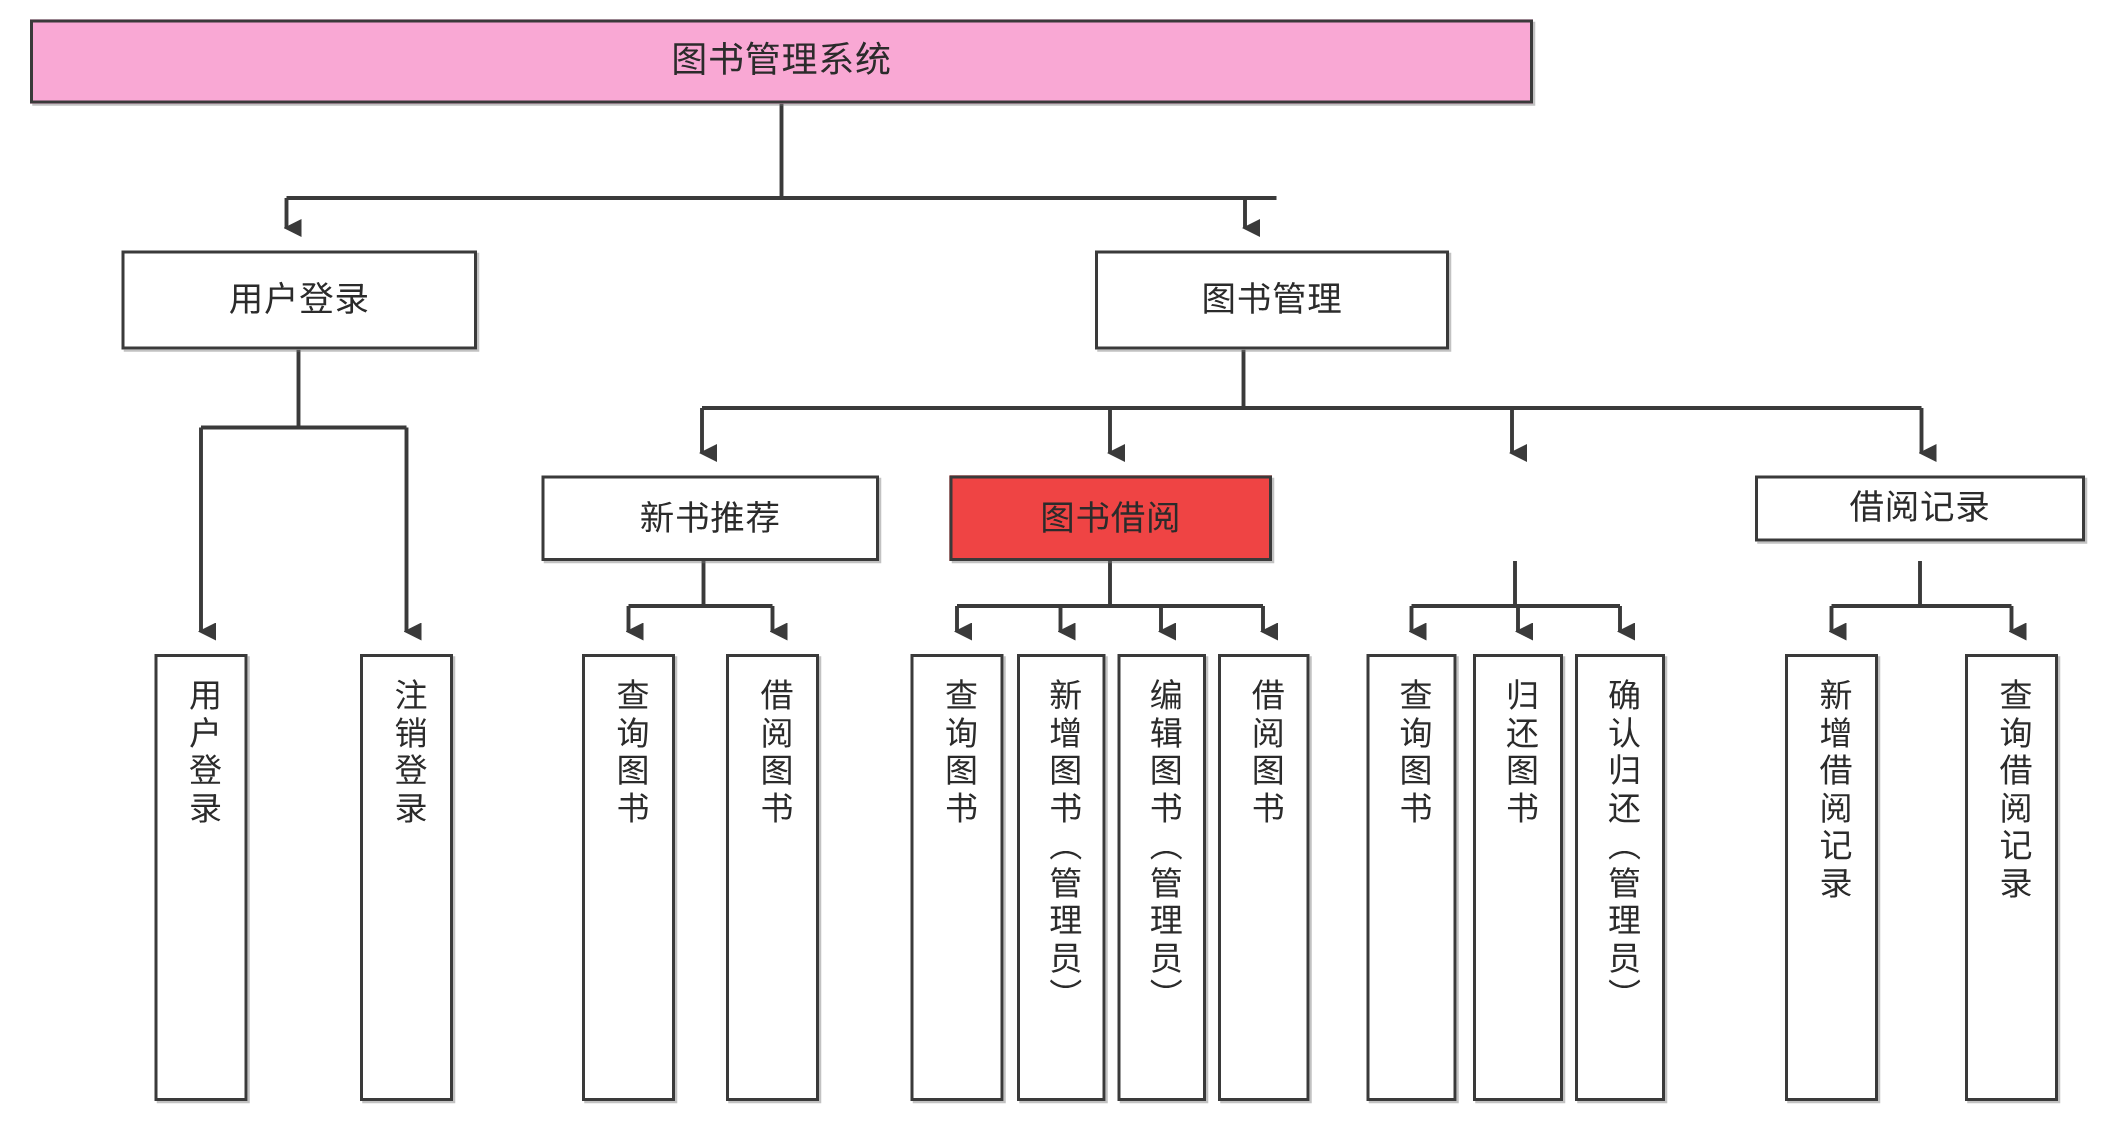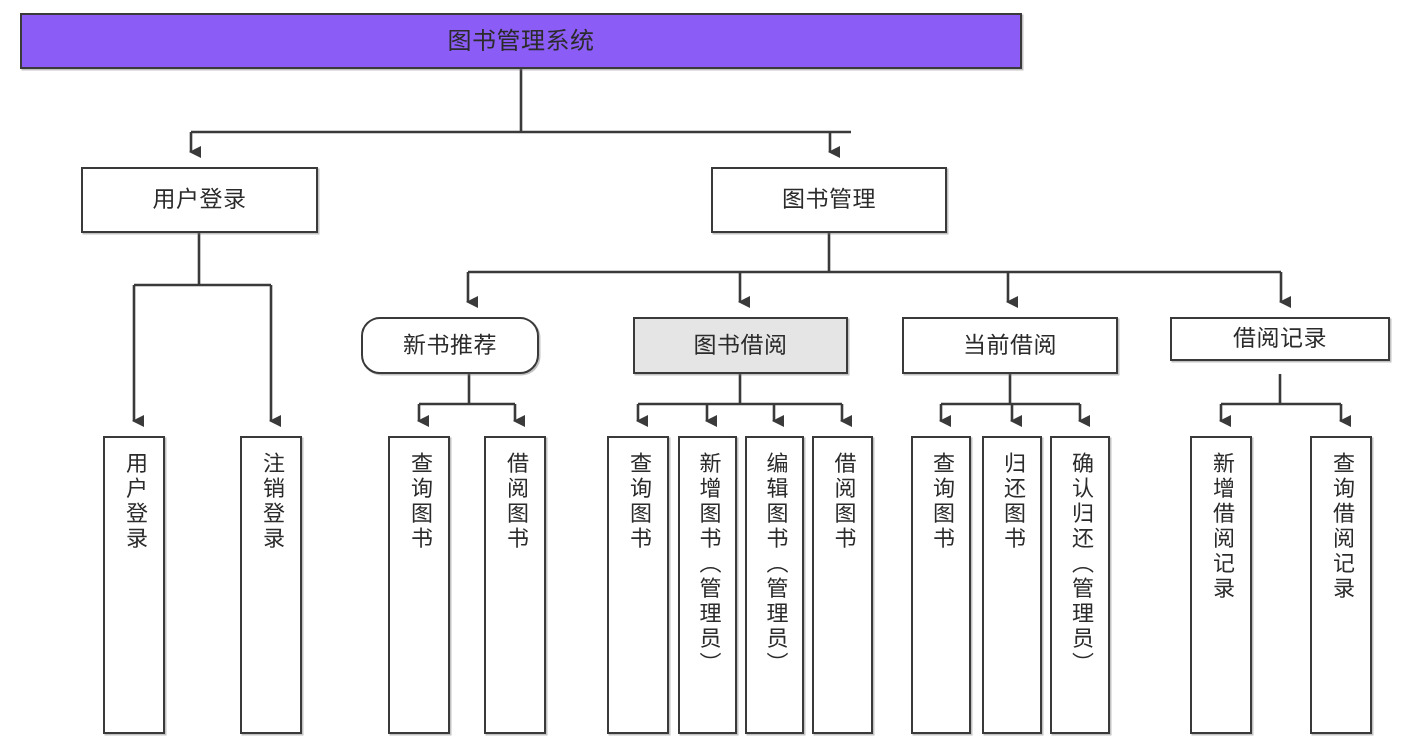--- a/index.html
+++ b/index.html
@@ -119,39 +119,36 @@
       <path d="M 1012 404 L 1012 421" marker-end="url(#arrow)"></path>
       <path d="M 1080 404 L 1080 421" marker-end="url(#arrow)"></path>
 
       <path d="M 1280 374 L 1280 404"></path>
       <path d="M 1221 404 L 1341 404"></path>
       <path d="M 1221 404 L 1221 421" marker-end="url(#arrow)"></path>
       <path d="M 1341 404 L 1341 421" marker-end="url(#arrow)"></path>
     </g>
   </svg>
 
-  <div class="node horiz root" style="left: 20px; top: 13px; width: 1002px; height: 56px; border-color: rgb(58, 58, 58); background: #8b5cf6;">
+  <div class="node horiz root" style="left: 20px; top: 13px; width: 1002px; height: 56px; border-color: rgb(58, 58, 58); background: #f9a8d4;">
     <span class="node-label" style="color: rgb(43, 43, 43);">图书管理系统</span>
   </div>
 
   <div class="node horiz" style="left: 81px; top: 167px; width: 237px; height: 66px; border-color: rgb(58, 58, 58); background: rgb(255, 255, 255);">
     <span class="node-label" style="color: rgb(43, 43, 43);">用户登录</span>
   </div>
-  <div class="node horiz" style="left: 711px; top: 167px; width: 236px; height: 66px; border-color: rgb(58, 58, 58); background: rgb(255, 255, 255);">
+  <div class="node horiz" style="left: 730px; top: 167px; width: 236px; height: 66px; border-color: rgb(58, 58, 58); background: rgb(255, 255, 255);">
     <span class="node-label" style="color: rgb(43, 43, 43);">图书管理</span>
   </div>
 
-  <div class="node horiz" style="left: 361px; top: 317px; width: 178px; height: 57px; border-color: rgb(58, 58, 58); background: rgb(255, 255, 255); border-radius: 19px;">
+  <div class="node horiz" style="left: 361px; top: 317px; width: 225px; height: 57px; border-color: rgb(58, 58, 58); background: rgb(255, 255, 255);">
     <span class="node-label" style="color: rgb(43, 43, 43);">新书推荐</span>
   </div>
-  <div class="node horiz" style="left: 633px; top: 317px; width: 215px; height: 57px; border-color: rgb(58, 58, 58); background: #e5e5e5;">
+  <div class="node horiz" style="left: 633px; top: 317px; width: 215px; height: 57px; border-color: rgb(58, 58, 58); background: #ef4444;">
     <span class="node-label" style="color: rgb(43, 43, 43);">图书借阅</span>
-  </div>
-  <div class="node horiz" style="left: 902px; top: 317px; width: 216px; height: 57px; border-color: rgb(58, 58, 58); background: rgb(255, 255, 255);">
-    <span class="node-label" style="color: rgb(43, 43, 43);">当前借阅</span>
   </div>
   <div class="node horiz" style="left: 1170px; top: 317px; width: 220px; height: 44px; border-color: rgb(58, 58, 58); background: rgb(255, 255, 255);">
     <span class="node-label" style="color: rgb(43, 43, 43);">借阅记录</span>
   </div>
 
   <div class="node vert" style="left: 103px; top: 436px; width: 62px; height: 298px; border-color: rgb(58, 58, 58); background: rgb(255, 255, 255);">
     <span class="node-label" style="color: rgb(43, 43, 43);">用户登录</span>
   </div>
   <div class="node vert" style="left: 240px; top: 436px; width: 62px; height: 298px; border-color: rgb(58, 58, 58); background: rgb(255, 255, 255);">
     <span class="node-label" style="color: rgb(43, 43, 43);">注销登录</span>

